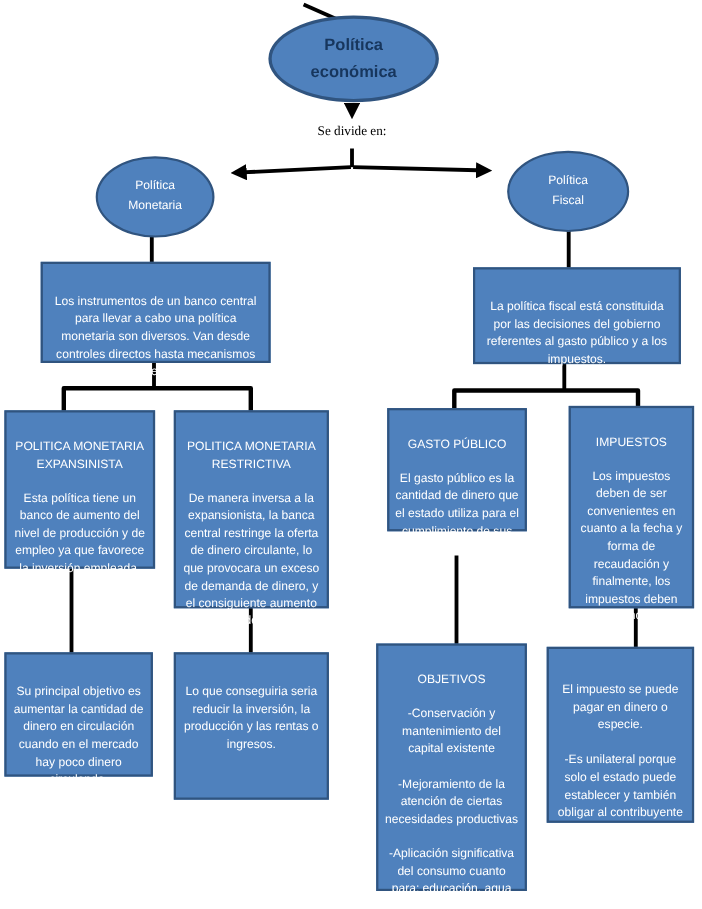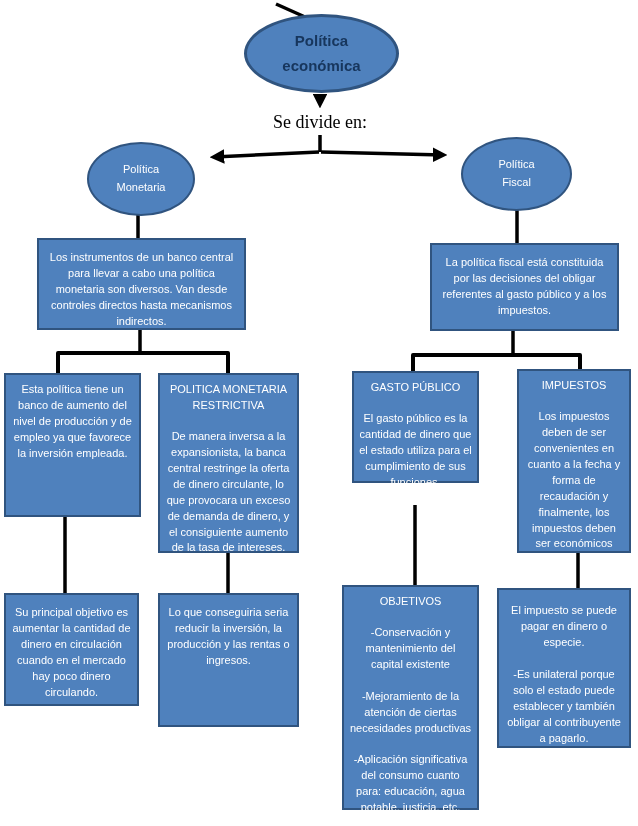--- a/index.html
+++ b/index.html
@@ -26,28 +26,28 @@
     color:var(--node-text);font-size:11px;line-height:1.6;
   }
   .ellipse.root{
     color:var(--root-text);font-weight:bold;font-size:15px;line-height:1.65;
     border-width:3px;
   }
   .box{
     position:absolute;background:var(--node-fill);
     border:2px solid var(--node-border);box-sizing:border-box;
     color:var(--node-text);font-size:11px;line-height:1.45;
-    text-align:center;padding:7px 5px;
+    text-align:center;padding:24px 5px;
   }
   .box .title{margin-bottom:15px;}
   .box .body{white-space:pre-line;}
   .box.body-only .body{margin-top:3px;}
   .divide-label{
     position:absolute;left:260px;top:112px;width:120px;text-align:center;
-    font-family:"Liberation Serif",serif;font-size:18px;color:#000000;
+    font-family:"Liberation Serif",serif;font-size:12px;color:#000000;
   }
 </style>
 </head>
 <body>
 
 <div class="canvas">
 
   <svg class="connectors" width="638" height="826" viewBox="0 0 638 826">
     <defs>
       <marker id="arr" viewBox="0 0 10 10" refX="7" refY="5" markerWidth="4.2" markerHeight="4.2" orient="auto-start-reverse">
@@ -82,24 +82,25 @@
 Monetaria</div>
 
   <div class="ellipse" style="left:461px;top:137px;width:111px;height:74px;">Política
 Fiscal</div>
 
   <div class="box body-only" style="left:37px;top:238px;width:209px;height:92px;">
     <div class="body">Los instrumentos de un banco central para llevar a cabo una política monetaria son diversos. Van desde controles directos hasta mecanismos indirectos.</div>
   </div>
 
   <div class="box body-only" style="left:430px;top:243px;width:189px;height:88px;">
-    <div class="body">La política fiscal está constituida por las decisiones del obligar referentes al gasto público y a los impuestos.</div>
+    <div class="body">La política fiscal está constituida por las decisiones del gobierno referentes al gasto público y a los impuestos.</div>
   </div>
 
   <div class="box" style="left:4px;top:373px;width:137px;height:144px;">
+    <div class="title">POLITICA MONETARIA EXPANSINISTA</div>
     <div class="body">Esta política tiene un banco de aumento del nivel de producción y de empleo ya que favorece la inversión empleada.</div>
   </div>
 
   <div class="box" style="left:158px;top:373px;width:141px;height:180px;">
     <div class="title">POLITICA MONETARIA RESTRICTIVA</div>
     <div class="body">De manera inversa a la expansionista, la banca central restringe la oferta de dinero circulante, lo que provocara un exceso de demanda de dinero, y el consiguiente aumento de la tasa de intereses.</div>
   </div>
 
   <div class="box" style="left:352px;top:371px;width:127px;height:112px;">
     <div class="title">GASTO PÚBLICO</div>

